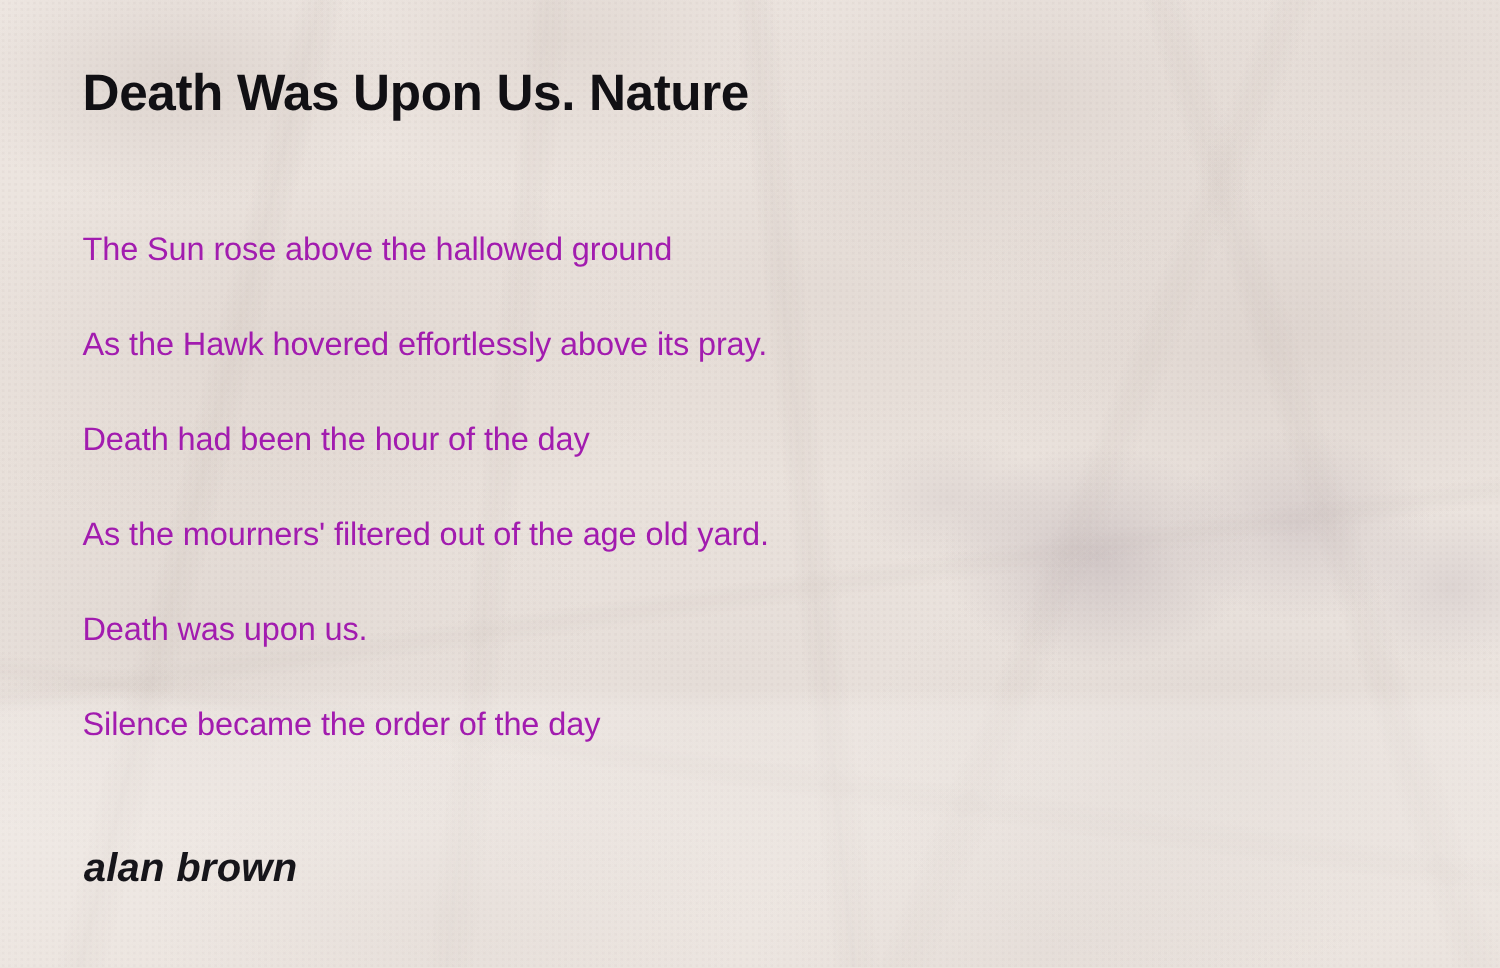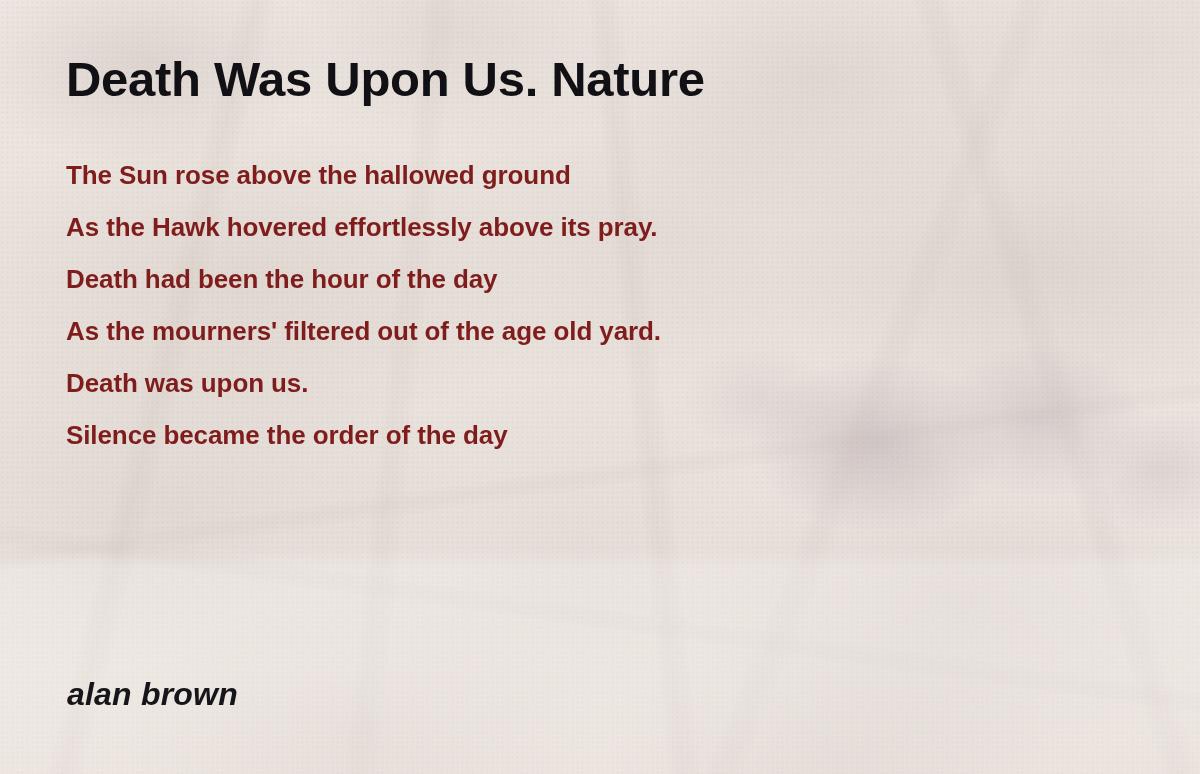--- a/index.html
+++ b/index.html
@@ -95,42 +95,43 @@
   #content {
     position: relative;
     z-index: 5;
     padding: 0;
   }
 
   #page-title {
     position: absolute;
     left: 66px;
     top: 51px;
-    font-size: 49px;
+    font-size: 41px;
     font-weight: bold;
     color: #111014;
     letter-spacing: -0.3px;
     white-space: nowrap;
   }
 
   #poem-body {
     position: absolute;
     left: 66px;
     top: 158px;
     width: 1080px;
   }
 
   .poem-line {
     font-size: 26px;
-    font-weight: bold;
-    color: #7f1d1d;
+    font-weight: normal;
+    color: #a21caf;
     height: 52px;
     line-height: 34px;
     letter-spacing: -0.1px;
     white-space: nowrap;
+    margin-top: 24px;
   }
 
   #author-signature {
     position: absolute;
     left: 67px;
     top: 676px;
     font-size: 32px;
     font-style: italic;
     font-weight: bold;
     color: #16151a;

